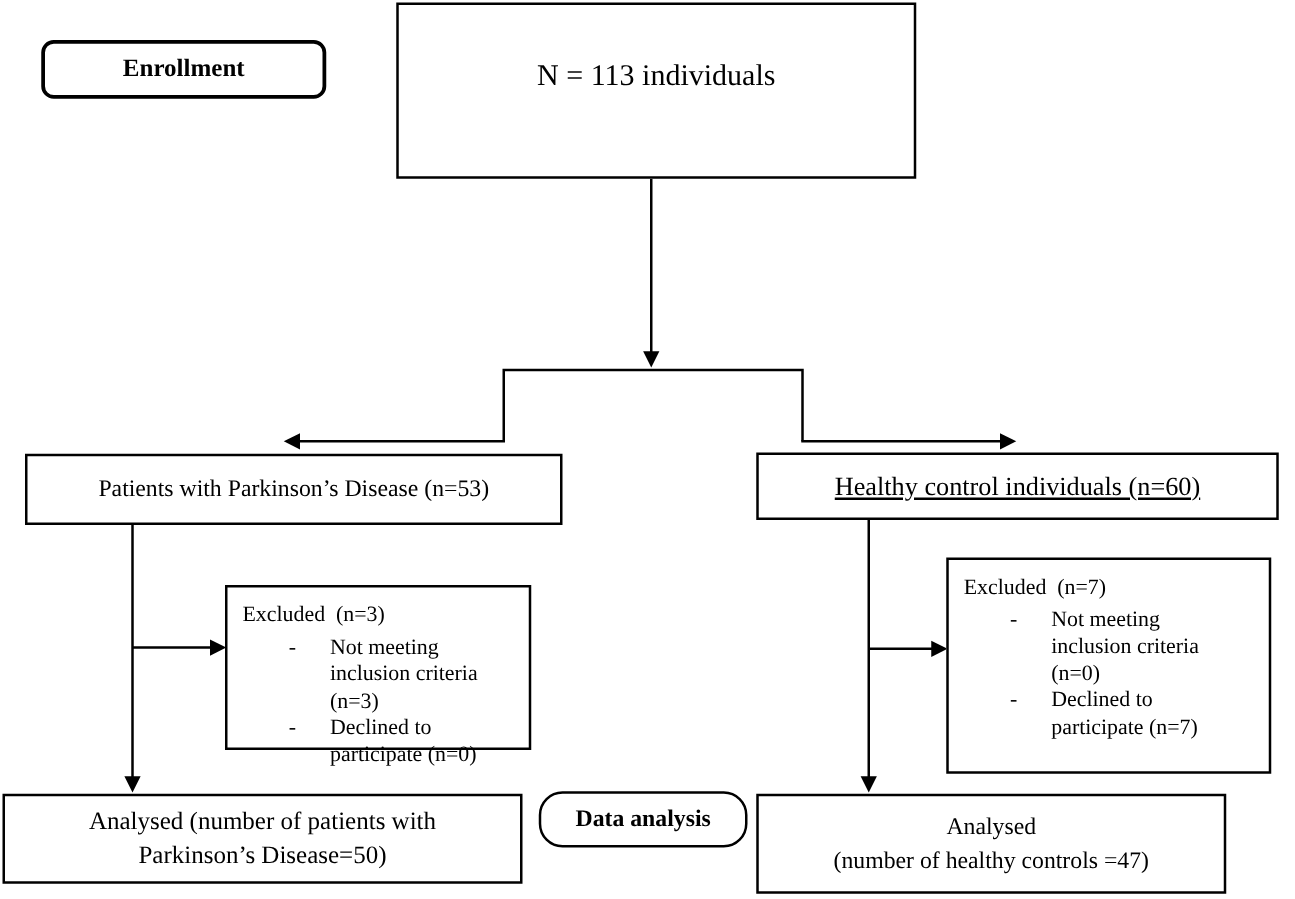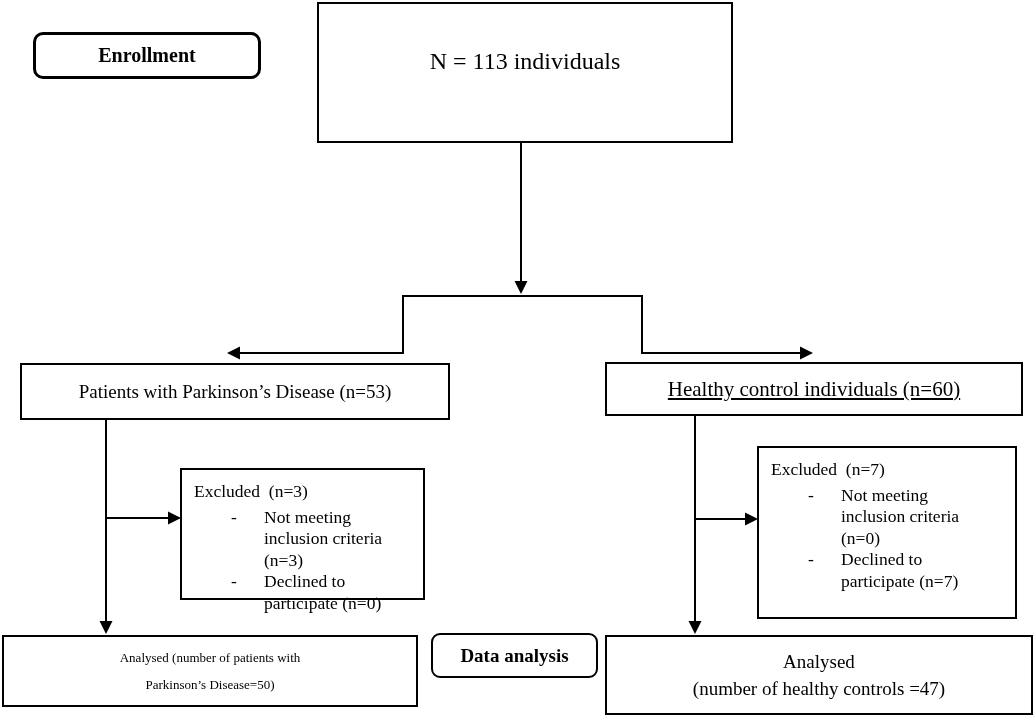--- a/index.html
+++ b/index.html
@@ -53,25 +53,25 @@
     font-size: 17.5px;
     line-height: 21.5px;
     padding: 11px 6px 0 12px;
   }
   .pd-excluded-box { left: 180px; top: 450px; width: 245px; height: 132px; margin-top: 18px; }
   .hc-excluded-box { left: 757px; top: 446px; width: 260px; height: 173px; }
   .excl-title { white-space: pre; margin-bottom: 4px; }
   .excl-item { display: flex; margin-left: 37px; }
   .excl-dash { width: 33px; flex: none; }
   .excl-line { display: block; }
-  .pd-analysed-box { left: 2px;   top: 635px; width: 416px; height: 72px; font-size: 13px; line-height: 27px; font-family: Liberation Serif, serif; }
-  .hc-analysed-box { left: 605px; top: 635px; width: 428px; height: 80px; font-size: 19px; line-height: 27px; }
+  .pd-analysed-box { left: 2px;   top: 635px; width: 416px; height: 72px; font-size: 20px; line-height: 27px; font-family: Liberation Serif, serif; }
+  .hc-analysed-box { left: 605px; top: 635px; width: 376px; height: 80px; font-size: 19px; line-height: 27px; }
   .data-analysis-box {
     left: 431px; top: 633px; width: 167px; height: 45px;
-    border-radius: 9px; border-width: 2.5px;
+    border-radius: 19px; border-width: 2.5px;
     font-weight: bold; font-size: 19px;
   }
 </style>
 </head>
 <body>
 
 <div class="canvas">
 
   <svg class="connectors" viewBox="0 0 1036 719" xmlns="http://www.w3.org/2000/svg">
 

